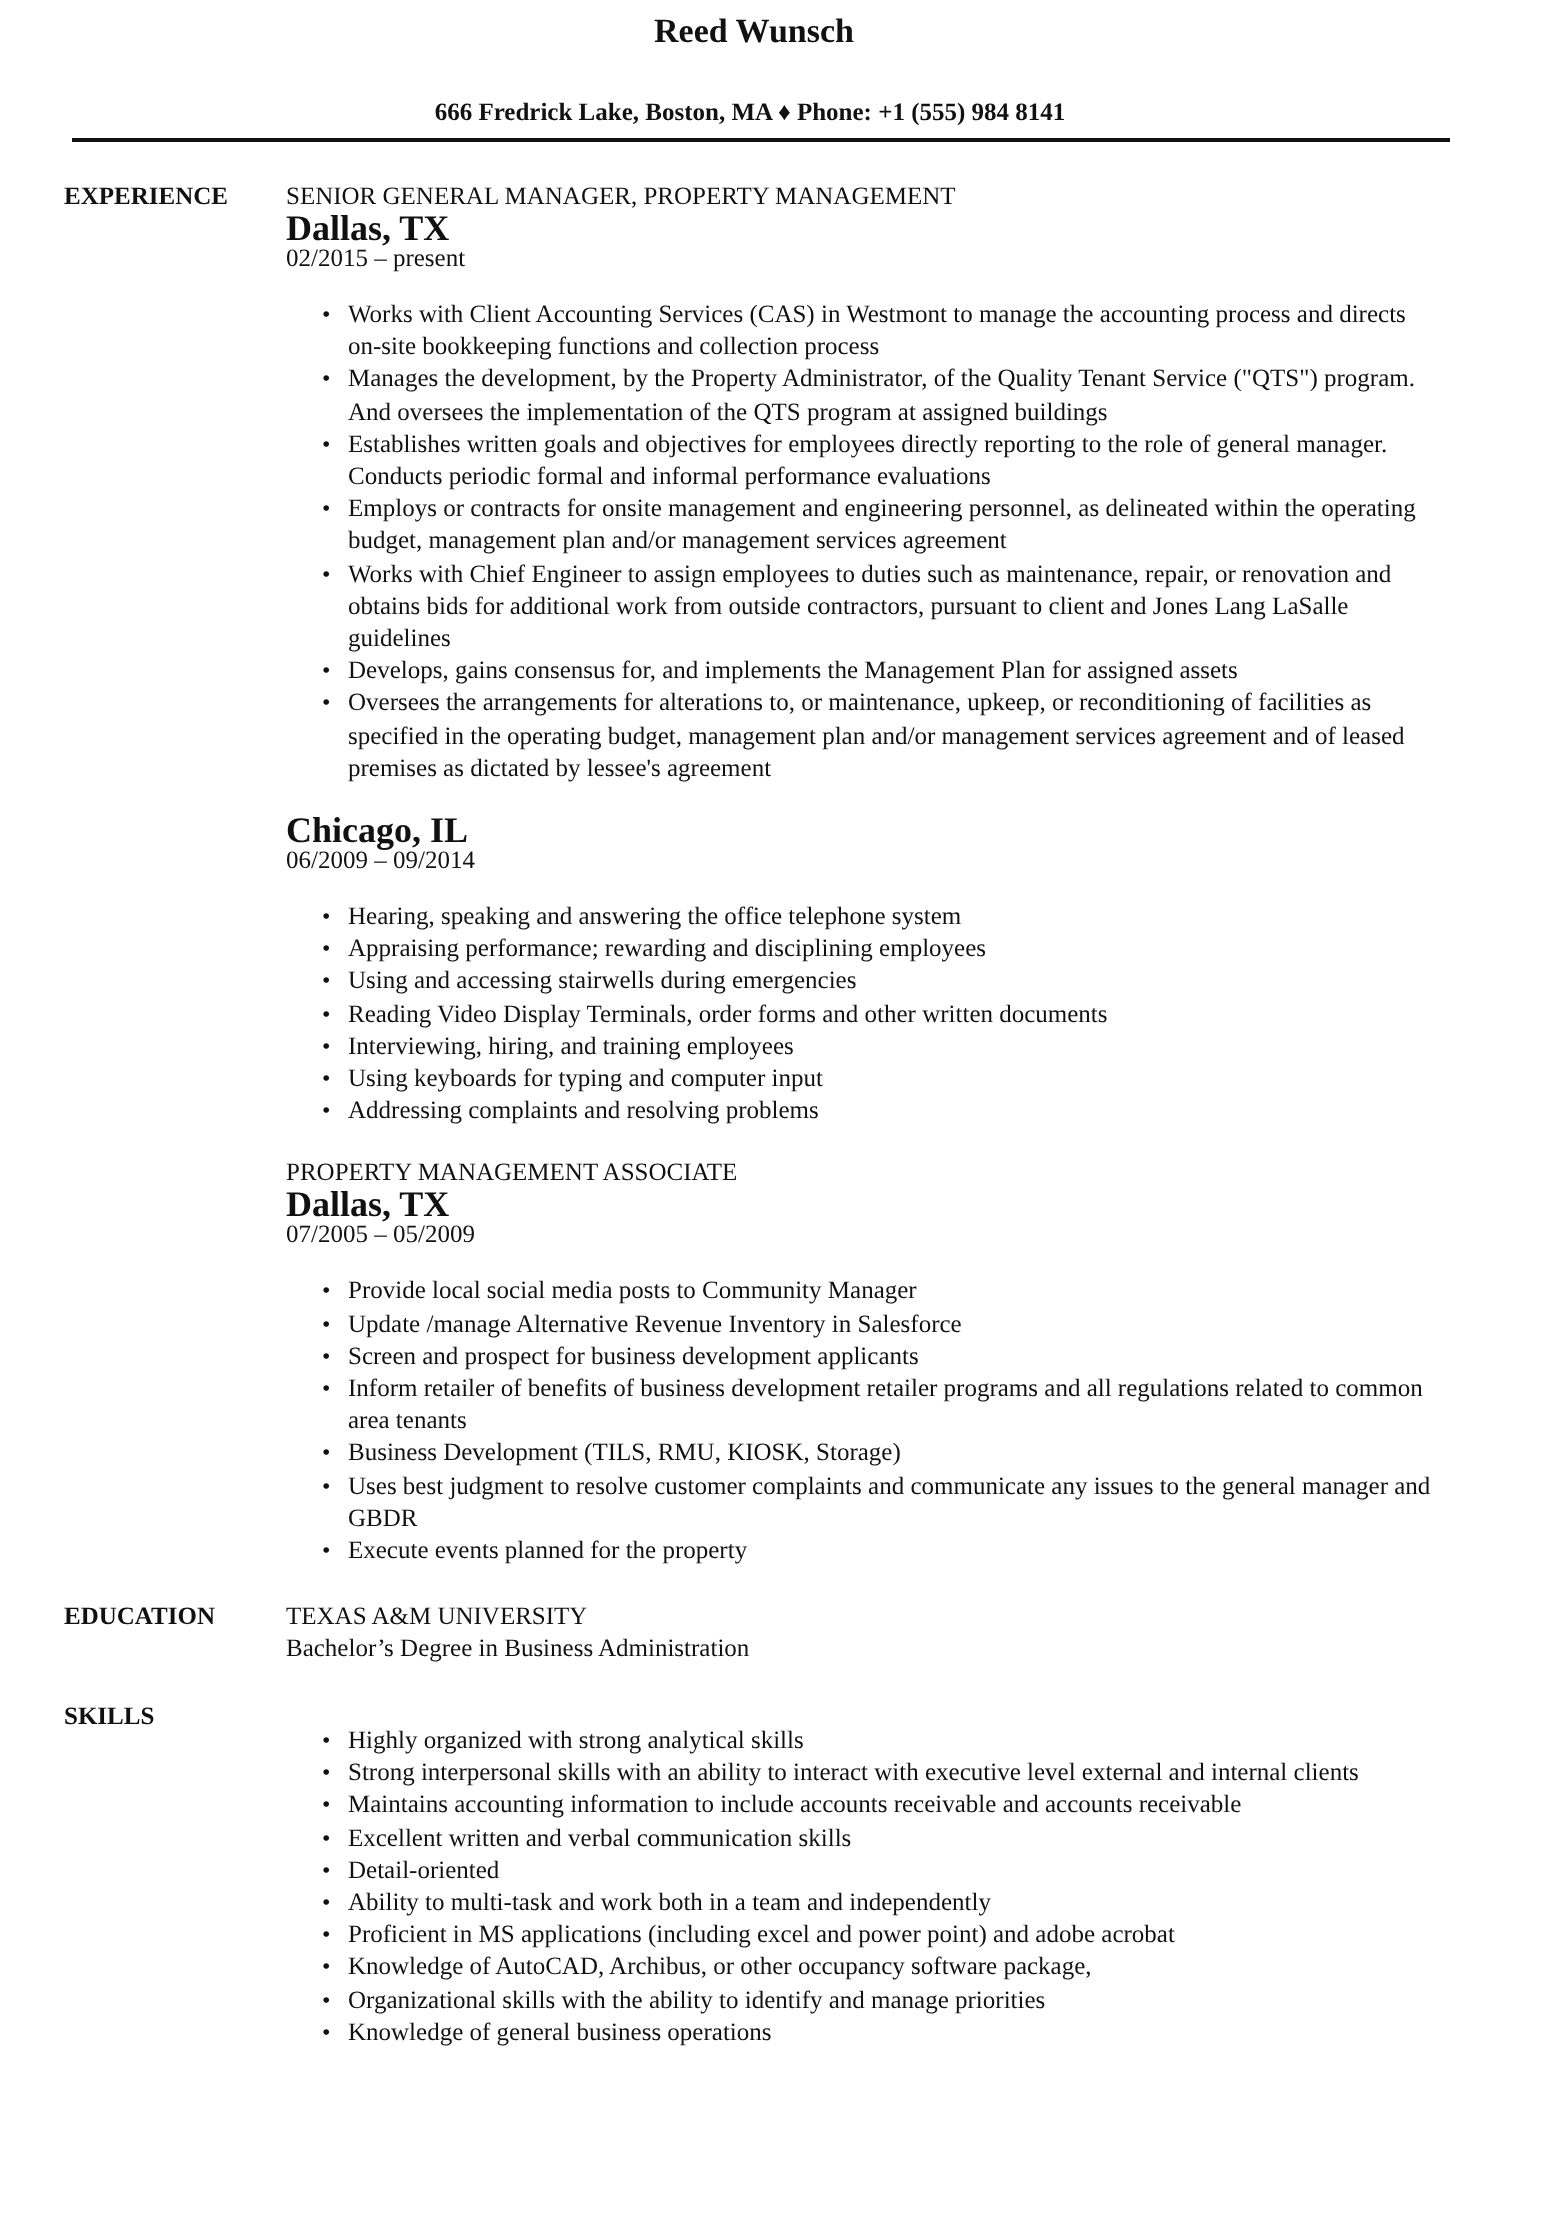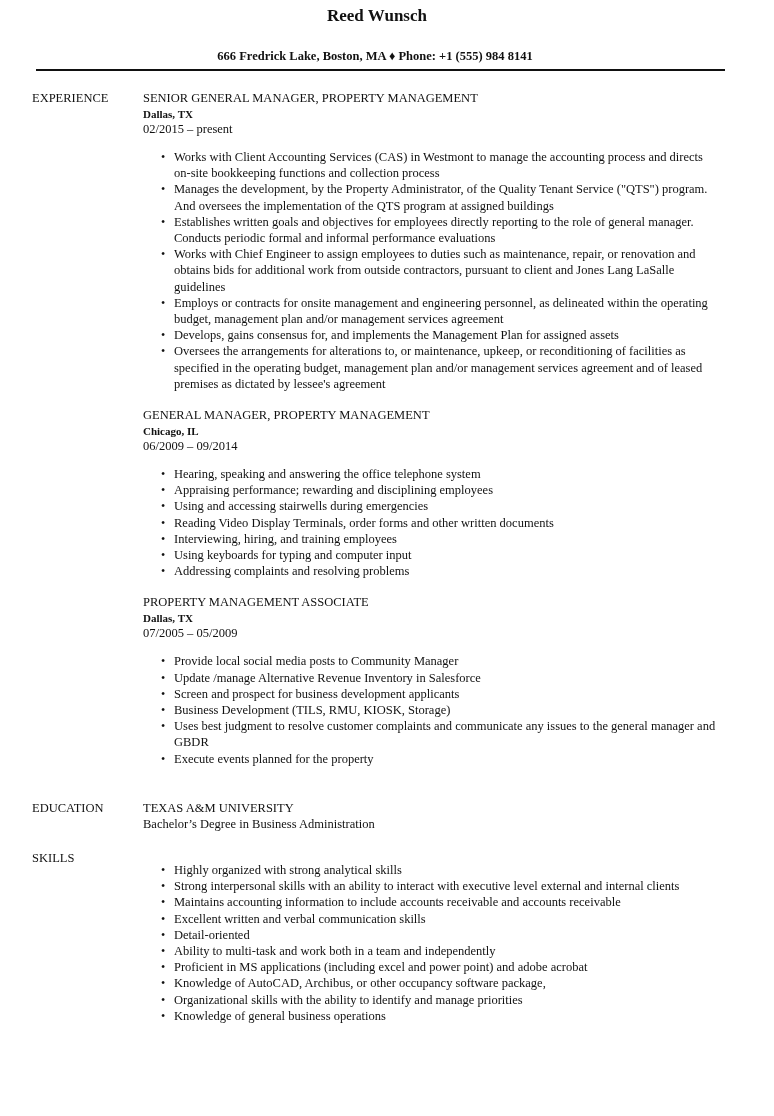--- a/index.html
+++ b/index.html
@@ -21,31 +21,31 @@
   }
   .rule {
     position: absolute; left: 36px; width: 689px; top: 69px;
     height: 2px; background: #111;
   }
   .section {
     position: absolute; left: 32px; width: 700px;
   }
   .section-label {
     position: absolute; left: 0; top: 0;
-    font-weight: normal; font-size: 12.5px; line-height: 16px;
+    font-weight: bold; font-size: 12.5px; line-height: 16px;
   }
   .section-body {
     position: absolute; left: 111px; top: 0; width: 590px;
   }
   .job { margin-bottom: 15px; }
   .job-title {
     font-weight: normal; font-size: 12.5px; line-height: 16px;
   }
   .job-location {
-    font-weight: bold; font-size: 11px; line-height: 16px;
+    font-weight: bold; font-size: 18px; line-height: 16px;
   }
   .job-dates {
     font-size: 12.5px; line-height: 15px;
   }
   ul.bullets {
     list-style: none; margin: 12px; padding: 0;
   }
   ul.bullets li {
     position: relative; padding-left: 19px;
     font-size: 12.5px; line-height: 16.2px;
@@ -70,29 +70,28 @@
   <div class="section-body">
 
     <div class="job">
       <div class="job-title">SENIOR GENERAL MANAGER, PROPERTY MANAGEMENT</div>
       <div class="job-location">Dallas, TX</div>
       <div class="job-dates">02/2015 – present</div>
       <ul class="bullets">
         <li>Works with Client Accounting Services (CAS) in Westmont to manage the accounting process and directs on-site bookkeeping functions and collection process</li>
         <li>Manages the development, by the Property Administrator, of the Quality Tenant Service ("QTS") program. And oversees the implementation of the QTS program at assigned buildings</li>
         <li>Establishes written goals and objectives for employees directly reporting to the role of general manager. Conducts periodic formal and informal performance evaluations</li>
+        <li>Employs or contracts for onsite management and engineering personnel, as delineated within the operating budget, management plan and/or management services agreement</li>
         <li>Works with Chief Engineer to assign employees to duties such as maintenance, repair, or renovation and obtains bids for additional work from outside contractors, pursuant to client and Jones Lang LaSalle guidelines</li>
-        <li>Employs or contracts for onsite management and engineering personnel, as delineated within the operating budget, management plan and/or management services agreement</li>
         <li>Develops, gains consensus for, and implements the Management Plan for assigned assets</li>
         <li>Oversees the arrangements for alterations to, or maintenance, upkeep, or reconditioning of facilities as specified in the operating budget, management plan and/or management services agreement and of leased premises as dictated by lessee's agreement</li>
       </ul>
     </div>
 
     <div class="job">
-      <div class="job-title">GENERAL MANAGER, PROPERTY MANAGEMENT</div>
       <div class="job-location">Chicago, IL</div>
       <div class="job-dates">06/2009 – 09/2014</div>
       <ul class="bullets">
         <li>Hearing, speaking and answering the office telephone system</li>
         <li>Appraising performance; rewarding and disciplining employees</li>
         <li>Using and accessing stairwells during emergencies</li>
         <li>Reading Video Display Terminals, order forms and other written documents</li>
         <li>Interviewing, hiring, and training employees</li>
         <li>Using keyboards for typing and computer input</li>
         <li>Addressing complaints and resolving problems</li>
@@ -100,20 +99,21 @@
     </div>
 
     <div class="job">
       <div class="job-title">PROPERTY MANAGEMENT ASSOCIATE</div>
       <div class="job-location">Dallas, TX</div>
       <div class="job-dates">07/2005 – 05/2009</div>
       <ul class="bullets">
         <li>Provide local social media posts to Community Manager</li>
         <li>Update /manage Alternative Revenue Inventory in Salesforce</li>
         <li>Screen and prospect for business development applicants</li>
+        <li>Inform retailer of benefits of business development retailer programs and all regulations related to common area tenants</li>
         <li>Business Development (TILS, RMU, KIOSK, Storage)</li>
         <li>Uses best judgment to resolve customer complaints and communicate any issues to the general manager and GBDR</li>
         <li>Execute events planned for the property</li>
       </ul>
     </div>
 
   </div>
 </div>
 
 <div class="section" style="top:800px;">

